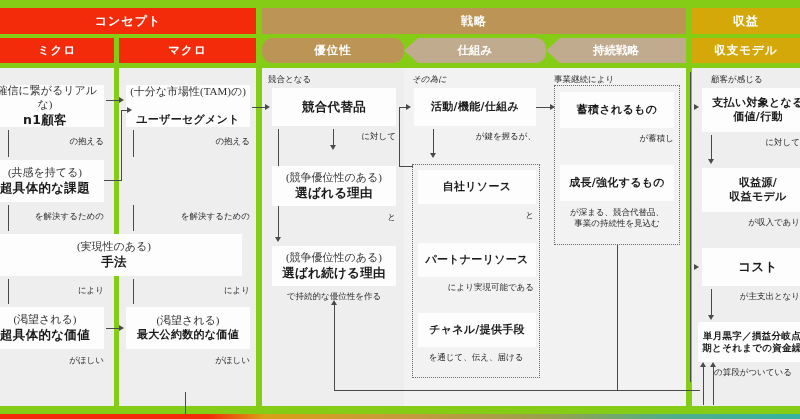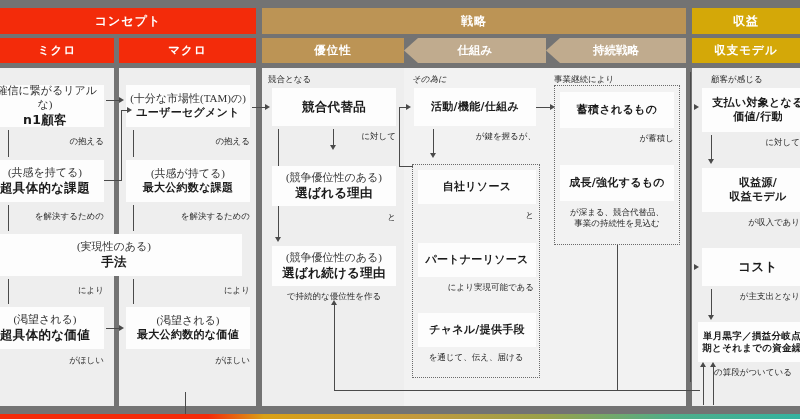--- a/index.html
+++ b/index.html
@@ -1,18 +1,18 @@
 <!DOCTYPE html>
 <html><head>
 <meta charset="utf-8">
 <style>
   html,body{margin:0;padding:0;background:#fff;}
   body{width:800px;height:419px;overflow:hidden;
        font-family:"DejaVu Sans","Liberation Sans",sans-serif;}
-  #canvas{position:relative;width:800px;height:419px;background:#737373;overflow:hidden;}
+  #canvas{position:relative;width:800px;height:419px;background:#84cc16;overflow:hidden;}
 
   
   .hdr{position:absolute;color:#fff;font-weight:700;display:flex;
        align-items:center;justify-content:center;letter-spacing:1px;
        font-size:12px;box-sizing:border-box;}
   .hdr.small{font-size:11.5px;}
 
   .chev{position:absolute;color:#fff;font-weight:700;font-size:11.5px;
         display:flex;align-items:center;justify-content:center;
         box-sizing:border-box;}
@@ -66,24 +66,24 @@
   <div class="hdr" style="left:0;top:8px;width:256px;height:26px;background:#f32b0a;">コンセプト</div>
 
   <div class="hdr" style="left:262px;top:8px;width:424px;height:26px;background:#bc9455;">戦略</div>
 
   <div class="hdr" style="left:692px;top:8px;width:108px;height:26px;background:#d4a808;">収益</div>
 
   <div class="hdr small" style="left:0;top:38px;width:114px;height:25px;background:#f32b0a;">ミクロ</div>
 
   <div class="hdr small" style="left:119px;top:38px;width:137px;height:25px;background:#f32b0a;">マクロ</div>
 
-  <div class="hdr small" style="left:262px;top:38px;width:142px;height:25px;background:#bc9455;">優位性</div>
+  <div class="hdr small" style="left:262px;top:38px;width:142px;height:25px;background:#bc9455;border-radius:11px;">優位性</div>
 
   <div class="chev" style="left:404px;top:38px;width:142px;height:25px;background:#c0ab8e;
-              clip-path:polygon(0% 50%,14px 0%,100% 0%,100% 100%,14px 100%);">仕組み</div>
+              clip-path:polygon(0% 50%,14px 0%,100% 0%,100% 100%,14px 100%);border-radius:10px;">仕組み</div>
 
   <div class="chev" style="left:546px;top:38px;width:140px;height:25px;background:#c0ab8e;
               clip-path:polygon(0% 50%,14px 0%,100% 0%,100% 100%,14px 100%);">持続戦略</div>
 
   <div class="hdr small" style="left:692px;top:38px;width:108px;height:25px;background:#d4a808;">収支モデル</div>
 
   <div class="panel" style="left:0;top:68px;width:114px;height:338px;"></div>
   <div class="panel" style="left:119px;top:68px;width:137px;height:338px;"></div>
   <div class="panel" style="left:262px;top:68px;width:142px;height:338px;"></div>
   <div class="panel lt" style="left:404px;top:68px;width:142px;height:338px;"></div>
@@ -111,31 +111,27 @@
 
   <div class="vline" style="left:8px;top:279px;height:25px;"></div>
   <div class="cap r" style="left:4px;top:285px;width:100px;">により</div>
 
   <div class="node" style="left:-14px;top:307px;width:118px;height:42px;">
     <span class="sub">(渇望される)</span>
     <span class="main">超具体的な価値</span>
   </div>
   <div class="cap r" style="left:4px;top:355px;width:100px;">がほしい</div>
 
-  <div class="node" style="left:126px;top:85px;width:124px;height:42px;">
+  <div class="node" style="left:126px;top:85px;width:124px;height:42px;justify-content:space-between;">
     <span class="sub">(十分な市場性(TAM)の)</span>
     <span class="main sm">ユーザーセグメント</span>
   </div>
   <div class="vline" style="left:133px;top:130px;height:27px;"></div>
   <div class="cap r" style="left:150px;top:136px;width:100px;">の抱える</div>
 
-  <div class="node" style="left:126px;top:160px;width:124px;height:42px;">
-    <span class="sub">(共感が持てる)</span>
-    <span class="main sm">最大公約数な課題</span>
-  </div>
   <div class="vline" style="left:133px;top:205px;height:26px;"></div>
   <div class="cap r" style="left:146px;top:211px;width:104px;">を解決するための</div>
 
   <div class="vline" style="left:133px;top:279px;height:25px;"></div>
   <div class="cap r" style="left:150px;top:285px;width:100px;">により</div>
 
   <div class="node" style="left:126px;top:307px;width:124px;height:42px;">
     <span class="sub">(渇望される)</span>
     <span class="main sm">最大公約数的な価値</span>
   </div>

